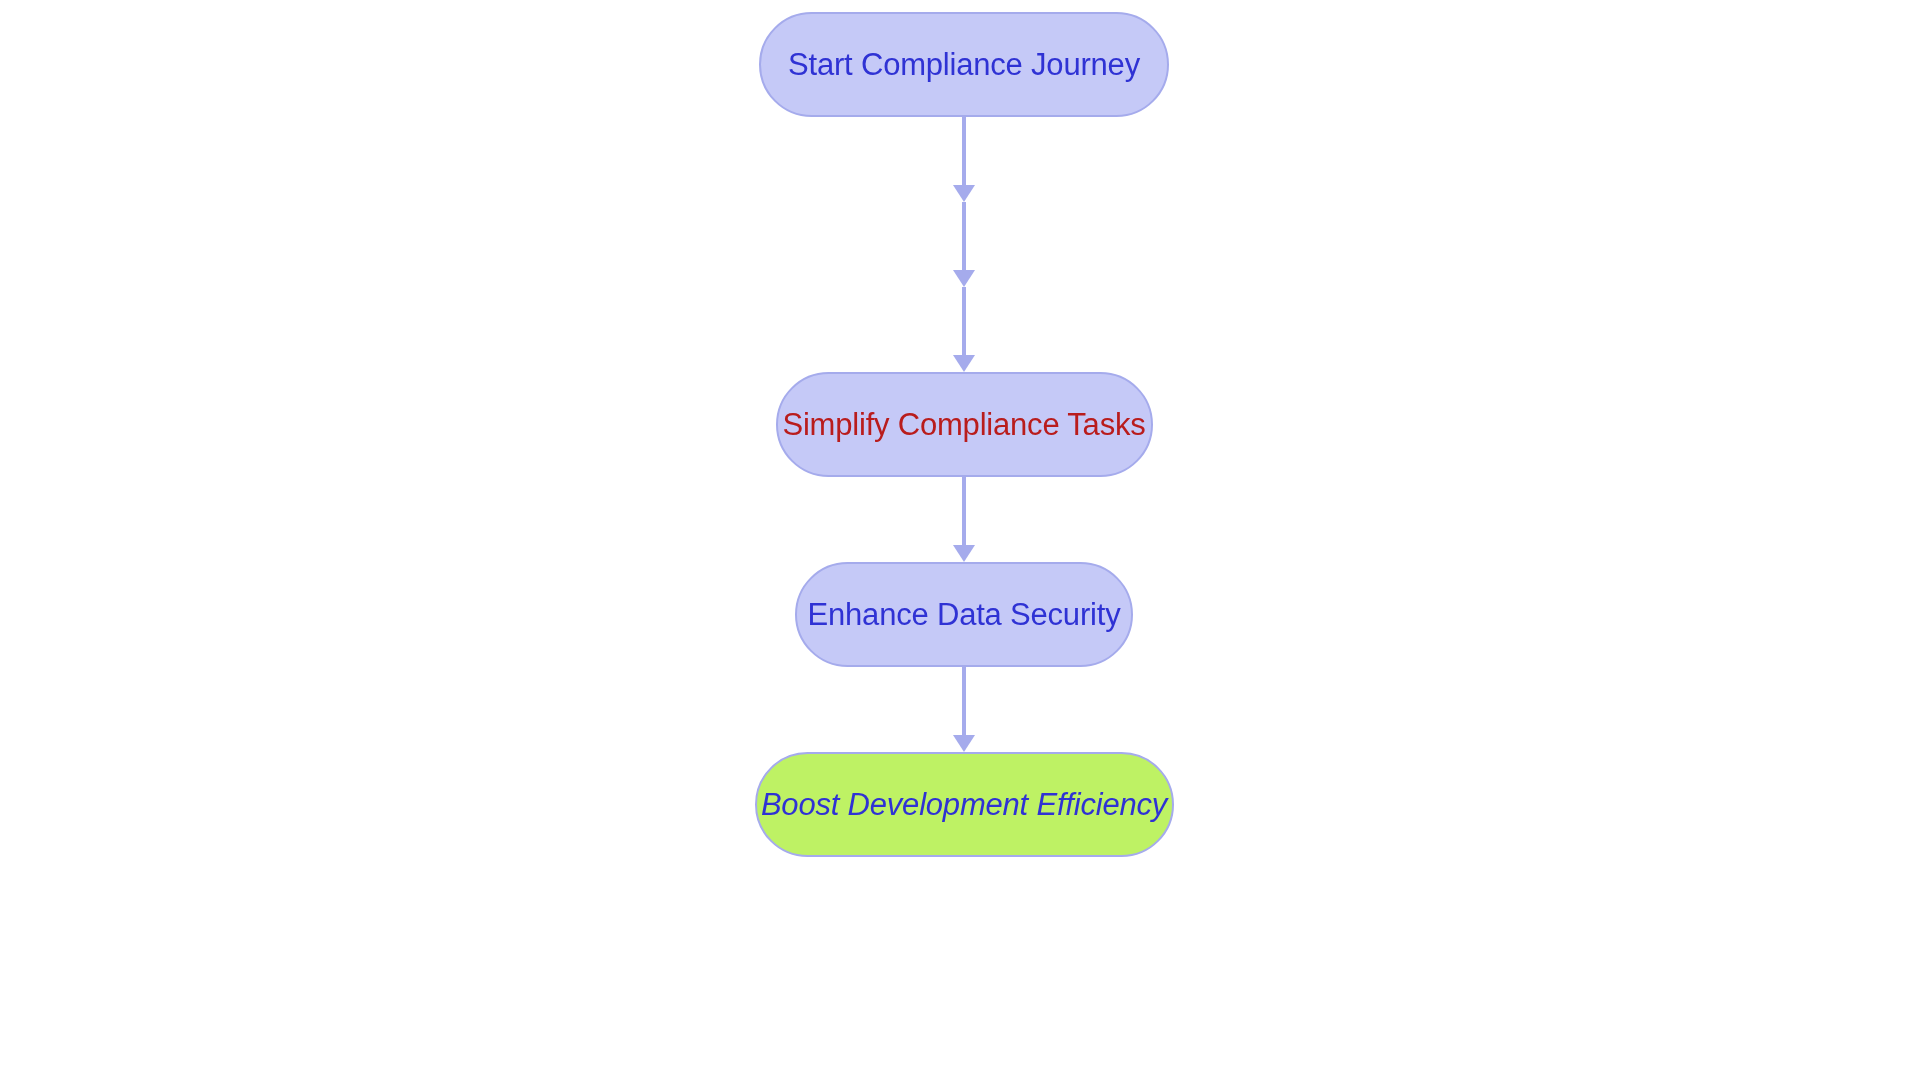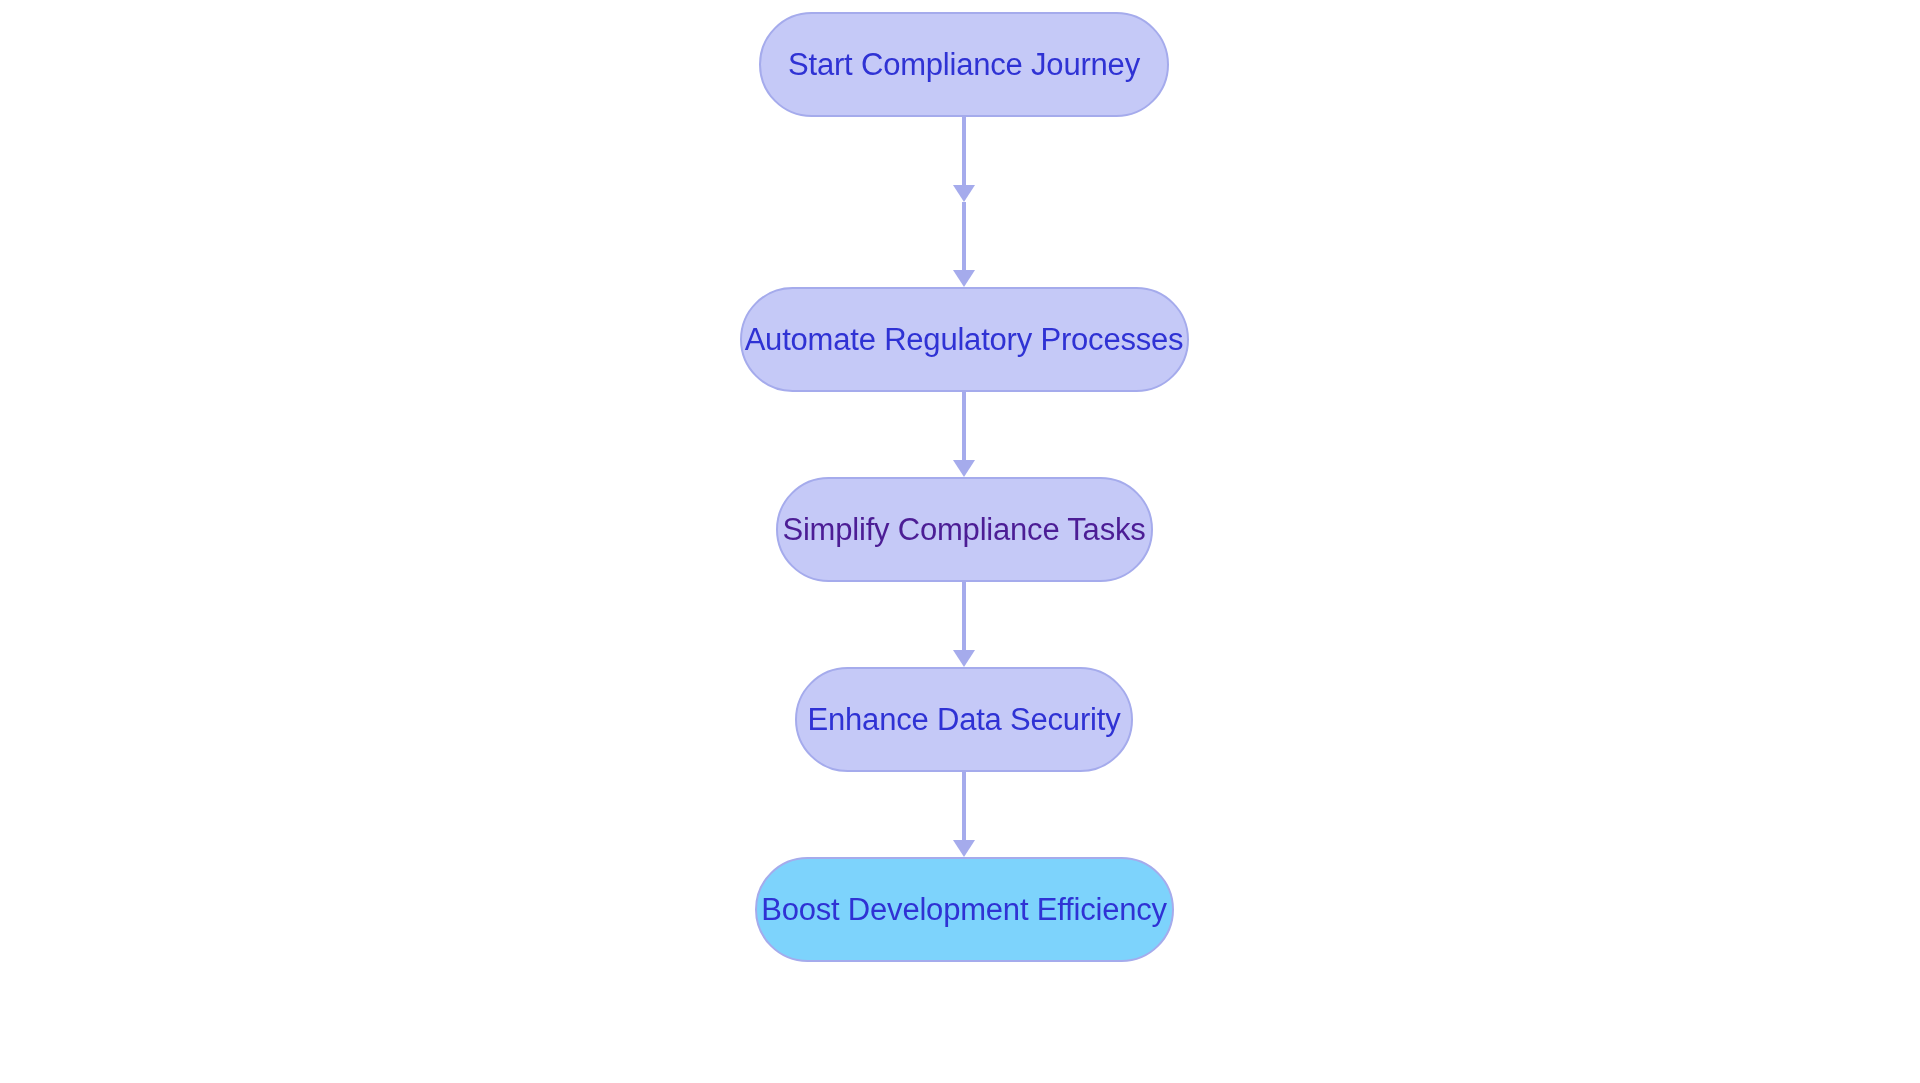--- a/index.html
+++ b/index.html
@@ -97,45 +97,42 @@
       <div class="connector-line" style="background: rgb(165, 171, 236);"></div>
       <div class="connector-head" style="border-top-color: rgb(165, 171, 236);"></div>
     </div>
 
 
     <div class="connector">
       <div class="connector-line" style="background: rgb(165, 171, 236);"></div>
       <div class="connector-head" style="border-top-color: rgb(165, 171, 236);"></div>
     </div>
 
-    <div class="node" style="width: 449px; background: rgb(197, 201, 247); border-color: rgb(165, 171, 236);">
-      <span class="node-label" style="color: rgb(47, 50, 212);">Automate Regulatory Processes</span>
-    </div>
 
     <div class="connector">
       <div class="connector-line" style="background: rgb(165, 171, 236);"></div>
       <div class="connector-head" style="border-top-color: rgb(165, 171, 236);"></div>
     </div>
 
     <div class="node" style="width: 377px; background: rgb(197, 201, 247); border-color: rgb(165, 171, 236);">
-      <span class="node-label" style="color: #4c1d95;">Simplify Compliance Tasks</span>
+      <span class="node-label" style="color: #b91c1c;">Simplify Compliance Tasks</span>
     </div>
 
     <div class="connector">
       <div class="connector-line" style="background: rgb(165, 171, 236);"></div>
       <div class="connector-head" style="border-top-color: rgb(165, 171, 236);"></div>
     </div>
 
     <div class="node" style="width: 338px; background: rgb(197, 201, 247); border-color: rgb(165, 171, 236); text-align: right;">
       <span class="node-label" style="color: rgb(47, 50, 212);">Enhance Data Security</span>
     </div>
 
     <div class="connector">
       <div class="connector-line" style="background: rgb(165, 171, 236);"></div>
       <div class="connector-head" style="border-top-color: rgb(165, 171, 236);"></div>
     </div>
 
-    <div class="node" style="width: 419px; background: #7dd3fc; border-color: rgb(165, 171, 236);">
+    <div class="node" style="width: 419px; background: #bef264; border-color: rgb(165, 171, 236); font-style: italic;">
       <span class="node-label" style="color: rgb(47, 50, 212);">Boost Development Efficiency</span>
     </div>
 
   </div>
 </div>
 
 </body></html>

